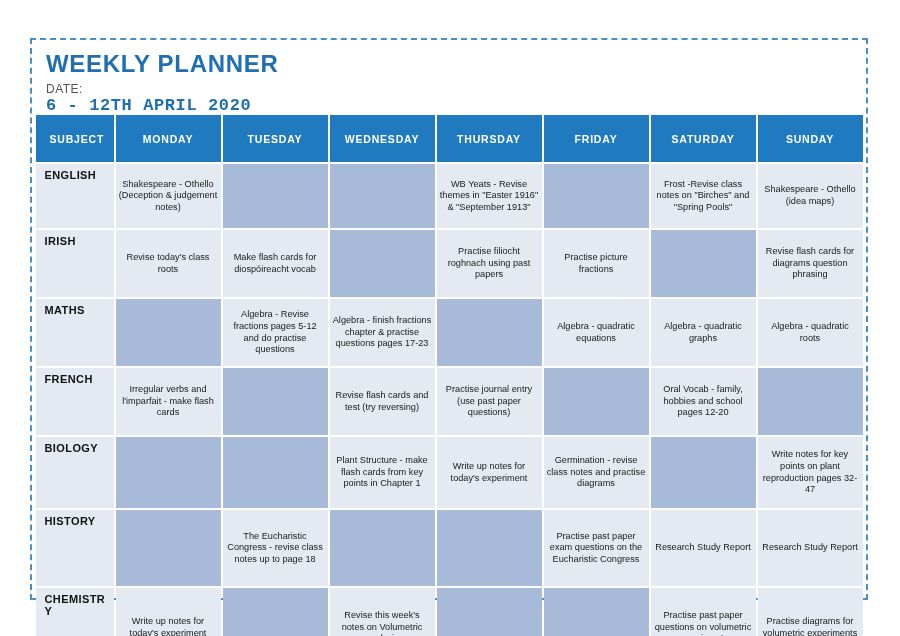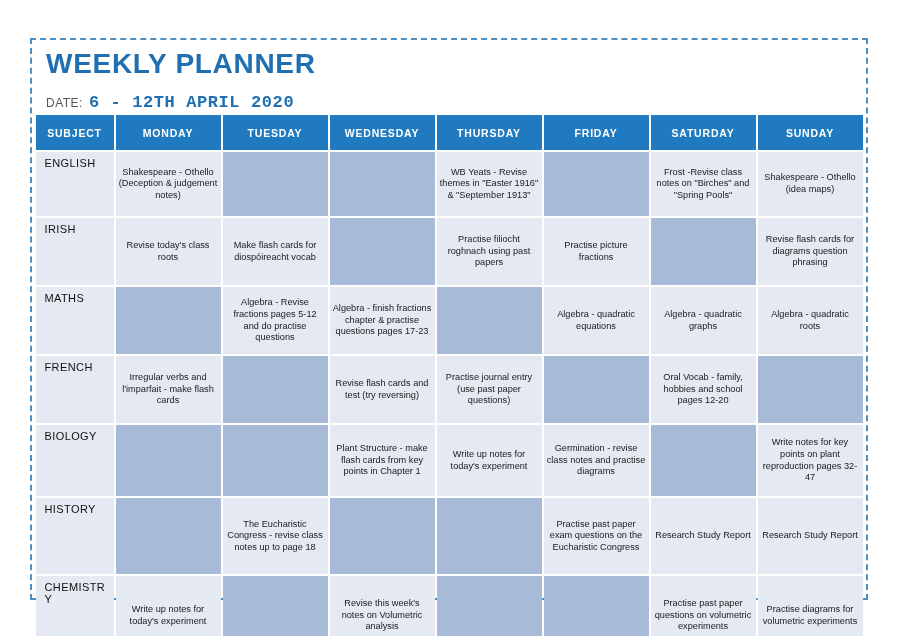--- a/index.html
+++ b/index.html
@@ -26,33 +26,34 @@
   }
 
   #header-block {
     padding: 12px 0 0 14px;
     box-sizing: border-box;
     height: 73px;
   }
 
   #planner-title {
     color: #1f6fb2;
-    font-size: 28px;
+    font-size: 24px;
     font-weight: bold;
     letter-spacing: 0.7px;
     line-height: 24px;
     margin: 0;
     text-transform: uppercase;
     font-family: "Liberation Sans", sans-serif;
   }
 
   #date-line {
     display: flex;
     align-items: baseline;
-    margin-top: 17px;
+    margin-top: 6px;
+    flex-direction: column;
   }
   #date-label {
     color: #555555;
     font-size: 12px;
     letter-spacing: 0.5px;
     text-transform: uppercase;
     font-weight: normal;
     margin-right: 6px;
   }
   #date-value {
@@ -73,21 +74,21 @@
   }
 
   #planner-table th {
     background: #1f7ac0;
     color: #ffffff;
     font-size: 10.5px;
     font-weight: bold;
     letter-spacing: 0.8px;
     text-transform: uppercase;
     height: 19px;
-    padding: 8px;
+    padding: 14px;
     text-align: center;
     vertical-align: middle;
   }
 
   #planner-table td {
     background: #e4e9f2;
     color: #1a1a1a;
     font-size: 9.2px;
     line-height: 11.6px;
     text-align: center;
@@ -96,21 +97,21 @@
     word-wrap: break-word;
   }
 
   #planner-table td.subject-cell {
     text-align: left;
     padding-left: 9px;
     vertical-align: top;
     padding-top: 6px;
     font-size: 11px;
     letter-spacing: 0.4px;
-    font-weight: normal;
+    font-weight: bold;
     text-transform: uppercase;
     color: #111111;
   }
 
   #planner-table td.blank-cell {
     background: #a7bbd9;
   }
 
   .col-subject { width: 78px; }
   .col-day { width: 105px; }

